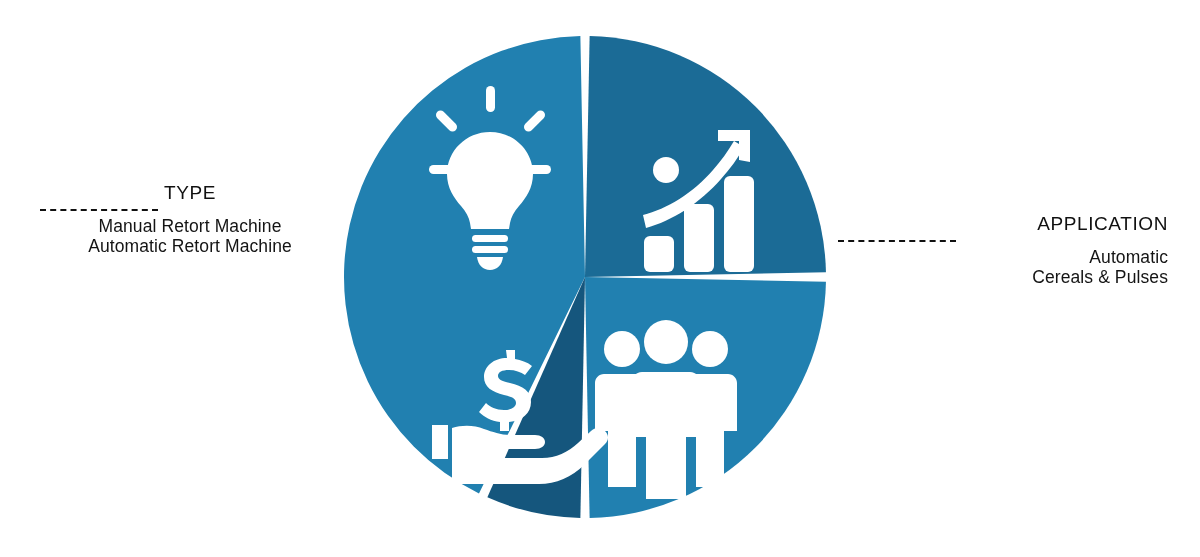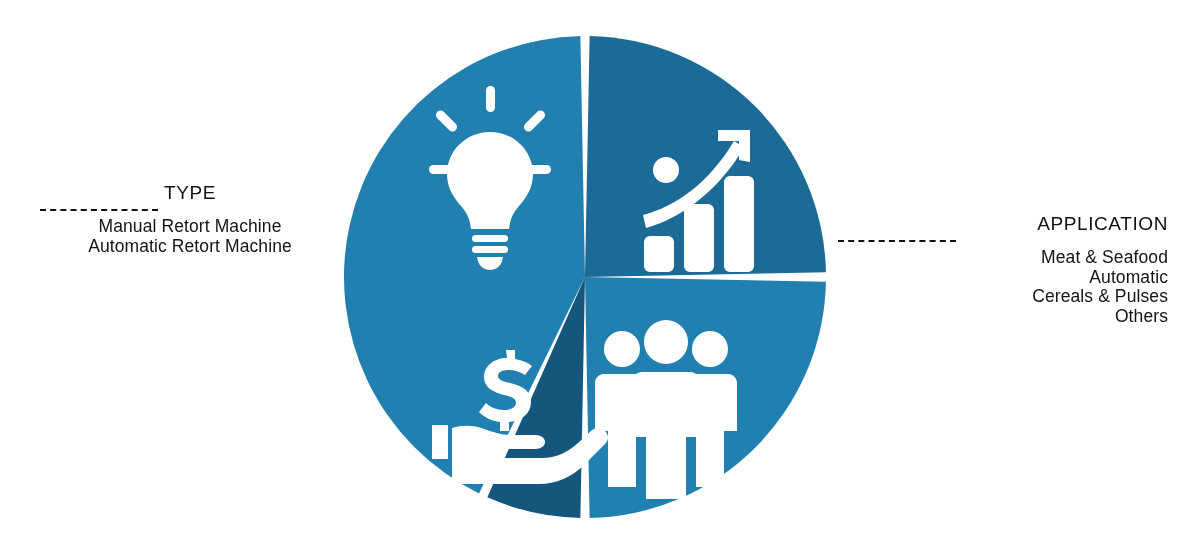--- a/index.html
+++ b/index.html
@@ -83,24 +83,22 @@
     <ul class="item-list">
       <li>Manual Retort Machine</li>
       <li>Automatic Retort Machine</li>
     </ul>
   </div>
 
   <div class="label-block right">
     <div class="block-title">APPLICATION</div>
     <div class="rule right-rule"></div>
     <ul class="item-list">
-      <li>Meat &amp; Seafood</li>
       <li>Automatic</li>
       <li>Cereals &amp; Pulses</li>
-      <li>Others</li>
     </ul>
   </div>
 
   <div class="pie-wrap">
     <svg class="pie-svg" viewBox="0 0 506 506">
 
       <path id="seg-lightbulb" d="M 253 253 L 146.97 469.42 A 241 241 0 0 1 248.37 12.04 Z" fill="#2180b0"></path>
 
       <path id="seg-growth" d="M 253 253 L 257.63 12.04 A 241 241 0 0 1 493.96 248.37 Z" fill="#1b6b96"></path>
 

